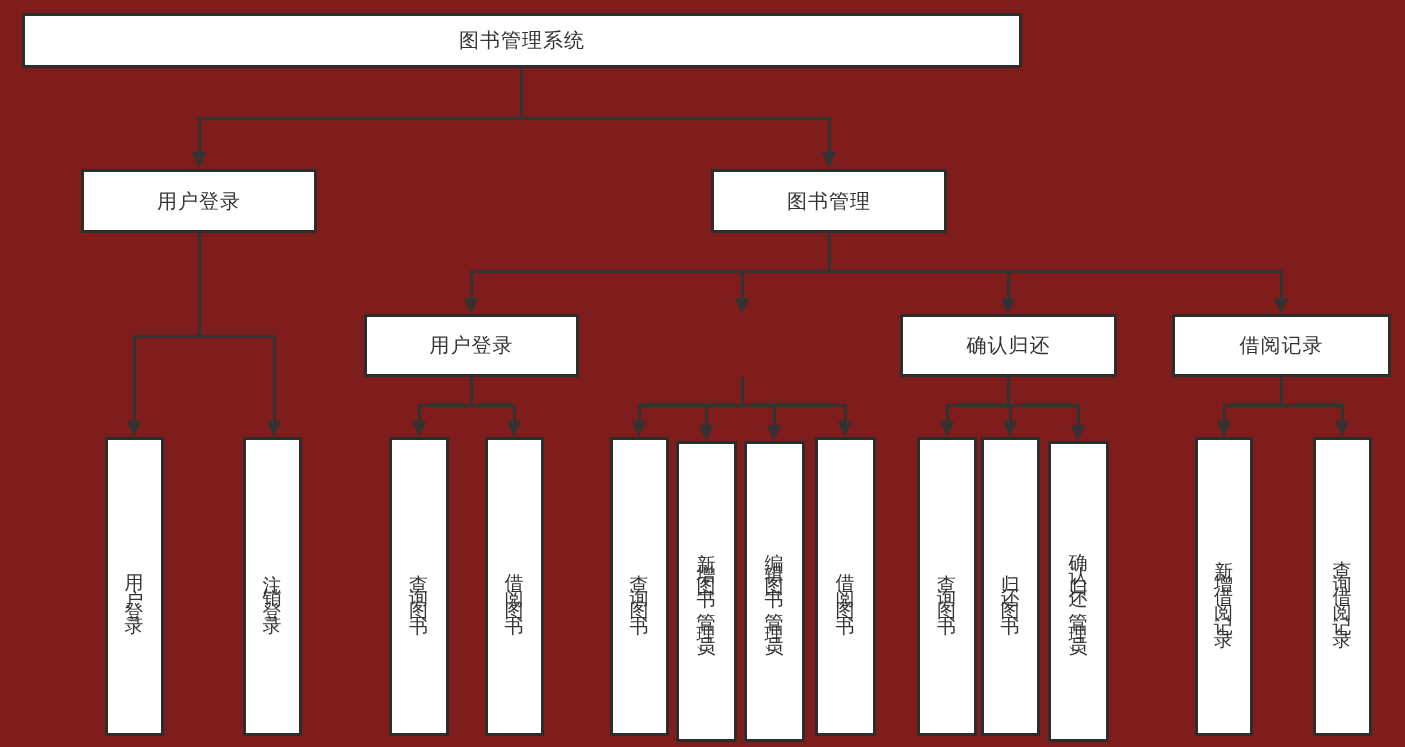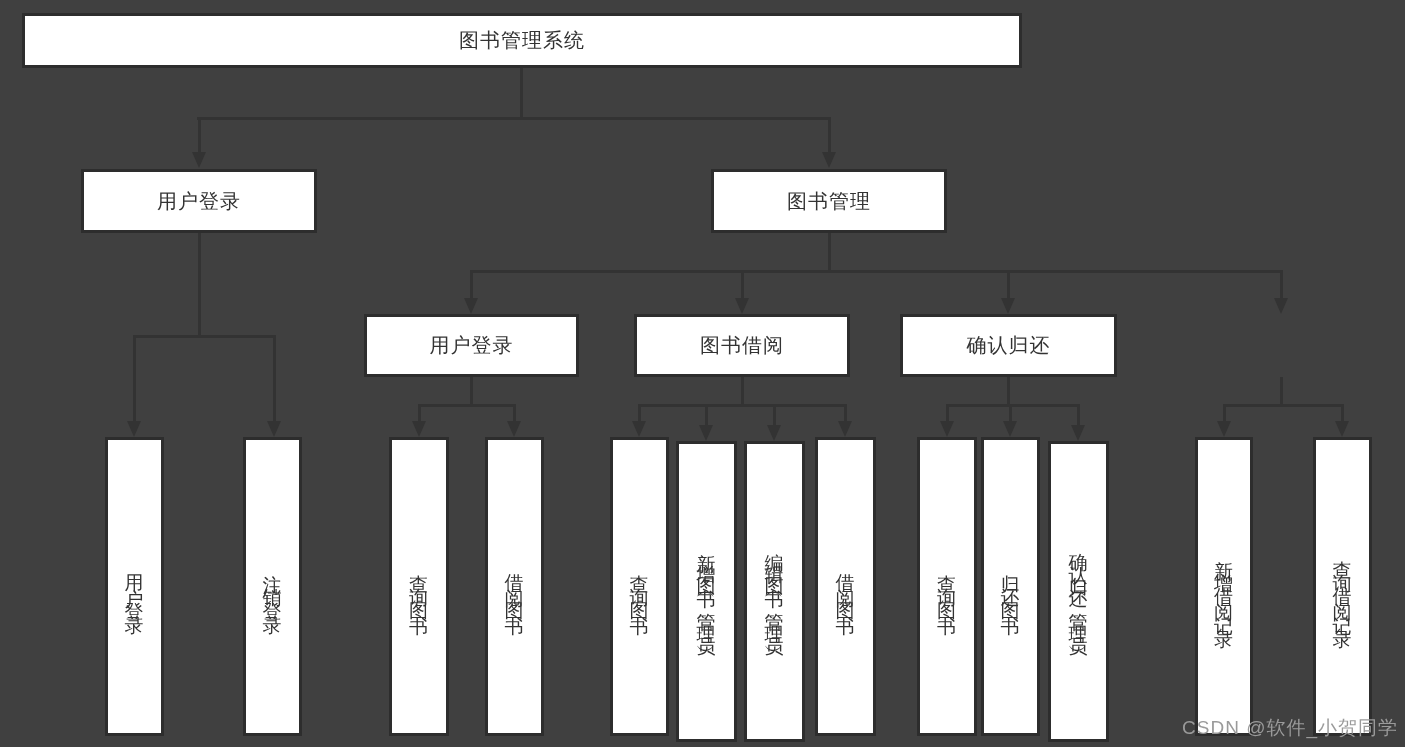--- a/index.html
+++ b/index.html
@@ -1,20 +1,20 @@
 <!DOCTYPE html>
 <html><head>
 <meta charset="utf-8">
 <style>
   html, body { margin: 0; padding: 0; background: #ffffff; }
   #canvas {
     position: relative;
     width: 1405px;
     height: 747px;
-    background: #404040;
+    background: #7f1d1d;
     font-family: "Liberation Sans", sans-serif;
     overflow: hidden;
   }
   .hbox {
     position: absolute;
     box-sizing: border-box;
     background: #ffffff;
     border: 3px solid #2d2d2d;
     display: flex;
     align-items: center;
@@ -94,22 +94,22 @@
   <div class="line" style="left:470px; top:270px; width:3px; height:30px;"></div>
   <div class="arrowhead" style="left:464px; top:298px;"></div>
   <div class="line" style="left:741px; top:270px; width:3px; height:30px;"></div>
   <div class="arrowhead" style="left:735px; top:298px;"></div>
   <div class="line" style="left:1007px; top:270px; width:3px; height:30px;"></div>
   <div class="arrowhead" style="left:1001px; top:298px;"></div>
   <div class="line" style="left:1280px; top:270px; width:3px; height:30px;"></div>
   <div class="arrowhead" style="left:1274px; top:298px;"></div>
 
   <div class="hbox" style="left:364px; top:314px; width:215px; height:63px;">用户登录</div>
-  <div class="hbox" style="left:634px; top:314px; width:216px; height:63px;">图书借阅</div>
   <div class="hbox" style="left:900px; top:314px; width:217px; height:63px;">确认归还</div>
+  <div class="hbox" style="left:1172px; top:314px; width:219px; height:63px;">借阅记录</div>
 
   <div class="line" style="left:470px; top:377px; width:3px; height:29px;"></div>
   <div class="line" style="left:418px; top:404px; width:98px; height:3px;"></div>
   <div class="line" style="left:418px; top:404px; width:3px; height:19px;"></div>
   <div class="arrowhead" style="left:412px; top:421px;"></div>
   <div class="line" style="left:513px; top:404px; width:3px; height:19px;"></div>
   <div class="arrowhead" style="left:507px; top:421px;"></div>
 
   <div class="line" style="left:741px; top:377px; width:3px; height:29px;"></div>
   <div class="line" style="left:638px; top:404px; width:209px; height:3px;"></div>
@@ -175,15 +175,14 @@
     <span class="vtext ls9">确认归还（管理员）</span>
   </div>
 
   <div class="vbox" style="left:1195px; top:437px; width:58px; height:299px;">
     <span class="vtext ls6">新增借阅记录</span>
   </div>
   <div class="vbox" style="left:1313px; top:437px; width:59px; height:299px;">
     <span class="vtext ls6">查询借阅记录</span>
   </div>
 
-  <div class="watermark">CSDN @软件_小贺同学</div>
 
 </div>
 
 </body></html>

